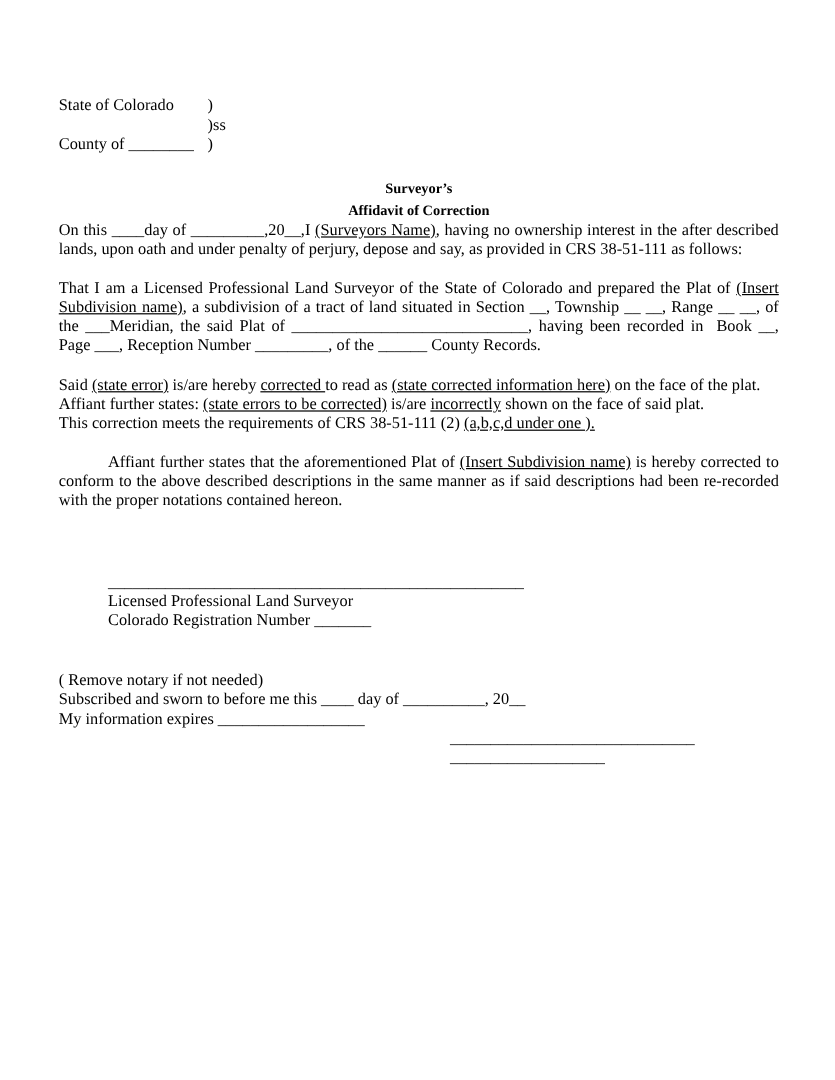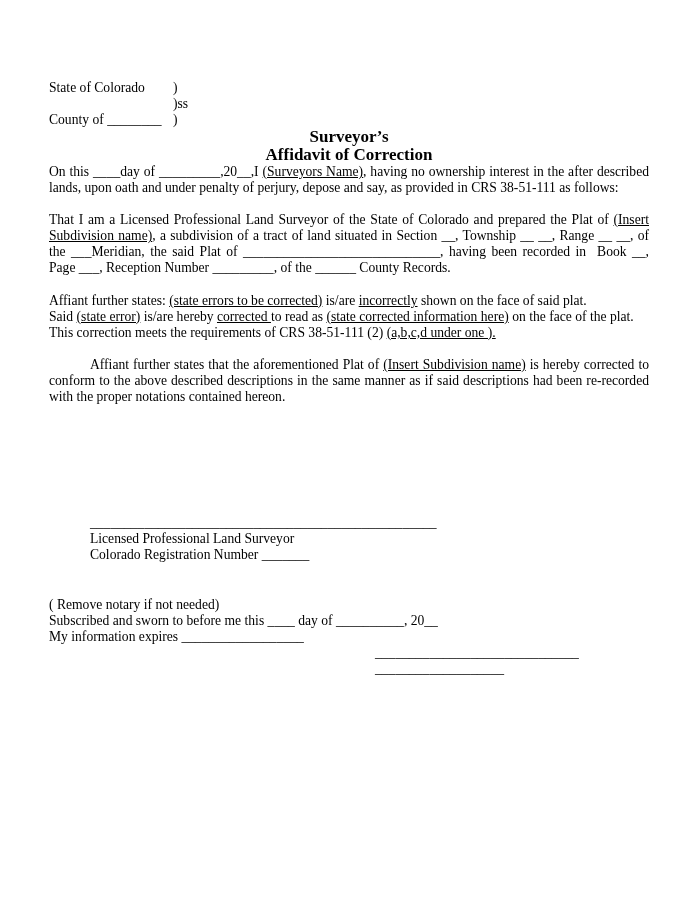--- a/index.html
+++ b/index.html
@@ -22,37 +22,38 @@
     padding: 80px 47px 0 49px;
     background: #ffffff;
     font-size: 13.6px;
     line-height: 16px;
   }
   
   .venue-row { display: flex; }
   .venue-label { width: 124px; flex: none; white-space: pre; }
   
   .doc-title {
+    margin-top: 20px;
     text-align: center;
     font-weight: bold;
-    font-size: 17px;
+    font-size: 12px;
     line-height: 18px;
   }
   
   .para { margin: 0; }
   .justify { text-align: justify; }
   .mt-p1 { }
   .mt-p2 { margin-top: 16px; }
   .mt-p3 { margin-top: 17px; }
   .mt-p4 { margin-top: 16px; }
   .indent { text-indent: 41px; }
   .u { text-decoration: underline; }
   
   .signature-block {
-    margin-top: 110px;
+    margin-top: 52px;
     margin-left: 41px;
   }
   
   .notary-block {
     margin-top: 34px;
   }
   
   .notary-sign-block {
     margin-left: 326px;
   }
@@ -80,22 +81,22 @@
   <div class="doc-title">
     <div>Surveyor’s</div>
     <div>Affidavit of Correction</div>
   </div>
 
   <p class="para justify mt-p1"><span>On this ____day of _________,20__,I </span><span class="u">(Surveyors Name)</span><span>, having no ownership interest in the after described lands, upon oath and under penalty of perjury, depose and say, as provided in CRS 38-51-111 as follows:</span></p>
 
   <p class="para justify mt-p2"><span>That I am a Licensed Professional Land Surveyor of the State of Colorado and prepared the Plat of </span><span class="u">(Insert Subdivision name)</span><span>, a subdivision of a tract of land situated in Section __, Township __ __, Range __ __, of the ___Meridian, the said Plat of _____________________________, having been recorded in &nbsp;Book __, Page ___, Reception Number _________, of the ______ County Records.</span></p>
 
   <div class="para mt-p3">
+    <div><span>Said </span><span class="u">(state error)</span><span> is/are hereby </span><span class="u">corrected </span><span>to read as </span><span class="u">(state corrected information here)</span><span> on the face of the plat.</span></div>
     <div><span>Affiant further states: </span><span class="u">(state errors to be corrected)</span><span> is/are </span><span class="u">incorrectly</span><span> shown on the face of said plat.</span></div>
-    <div><span>Said </span><span class="u">(state error)</span><span> is/are hereby </span><span class="u">corrected </span><span>to read as </span><span class="u">(state corrected information here)</span><span> on the face of the plat.</span></div>
     <div><span>This correction meets the requirements of CRS 38-51-111 (2) </span><span class="u">(a,b,c,d under one ).</span></div>
   </div>
 
   <p class="para justify indent mt-p4"><span>Affiant further states that the aforementioned Plat of </span><span class="u">(Insert Subdivision name)</span><span> is hereby corrected to conform to the above described descriptions in the same manner as if said descriptions had been re-recorded with the proper notations contained hereon.</span></p>
 
   <div class="signature-block">
     <div>___________________________________________________</div>
     <div>Licensed Professional Land Surveyor</div>
     <div>Colorado Registration Number _______</div>
   </div>

